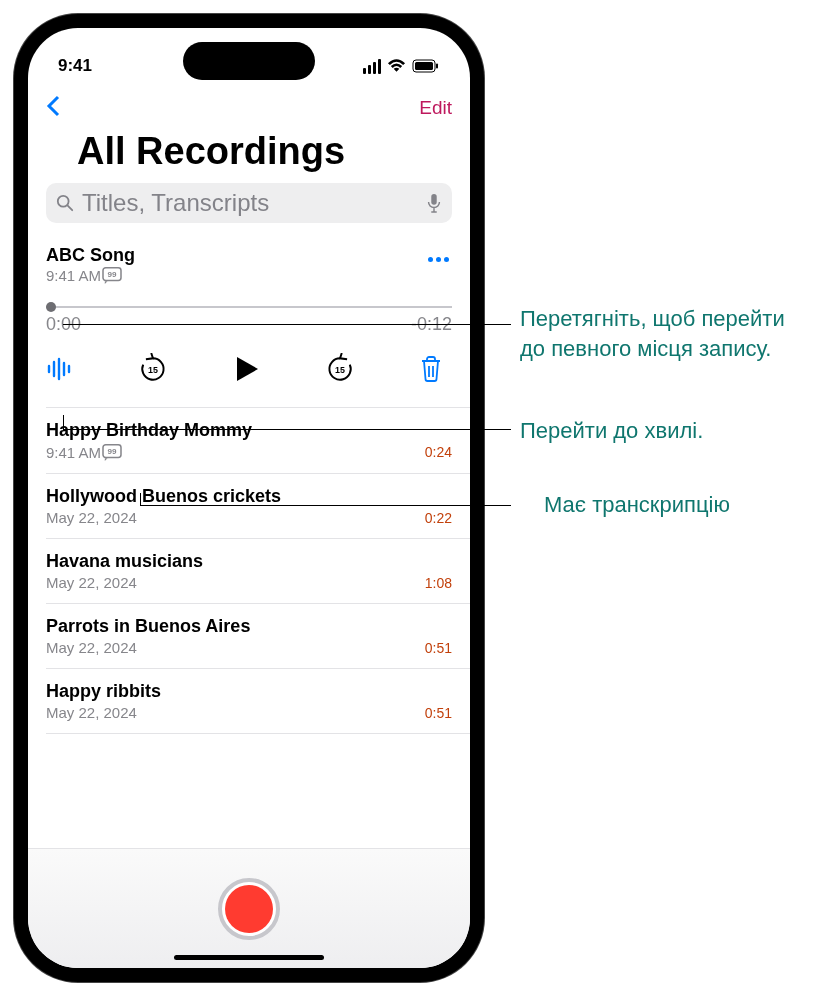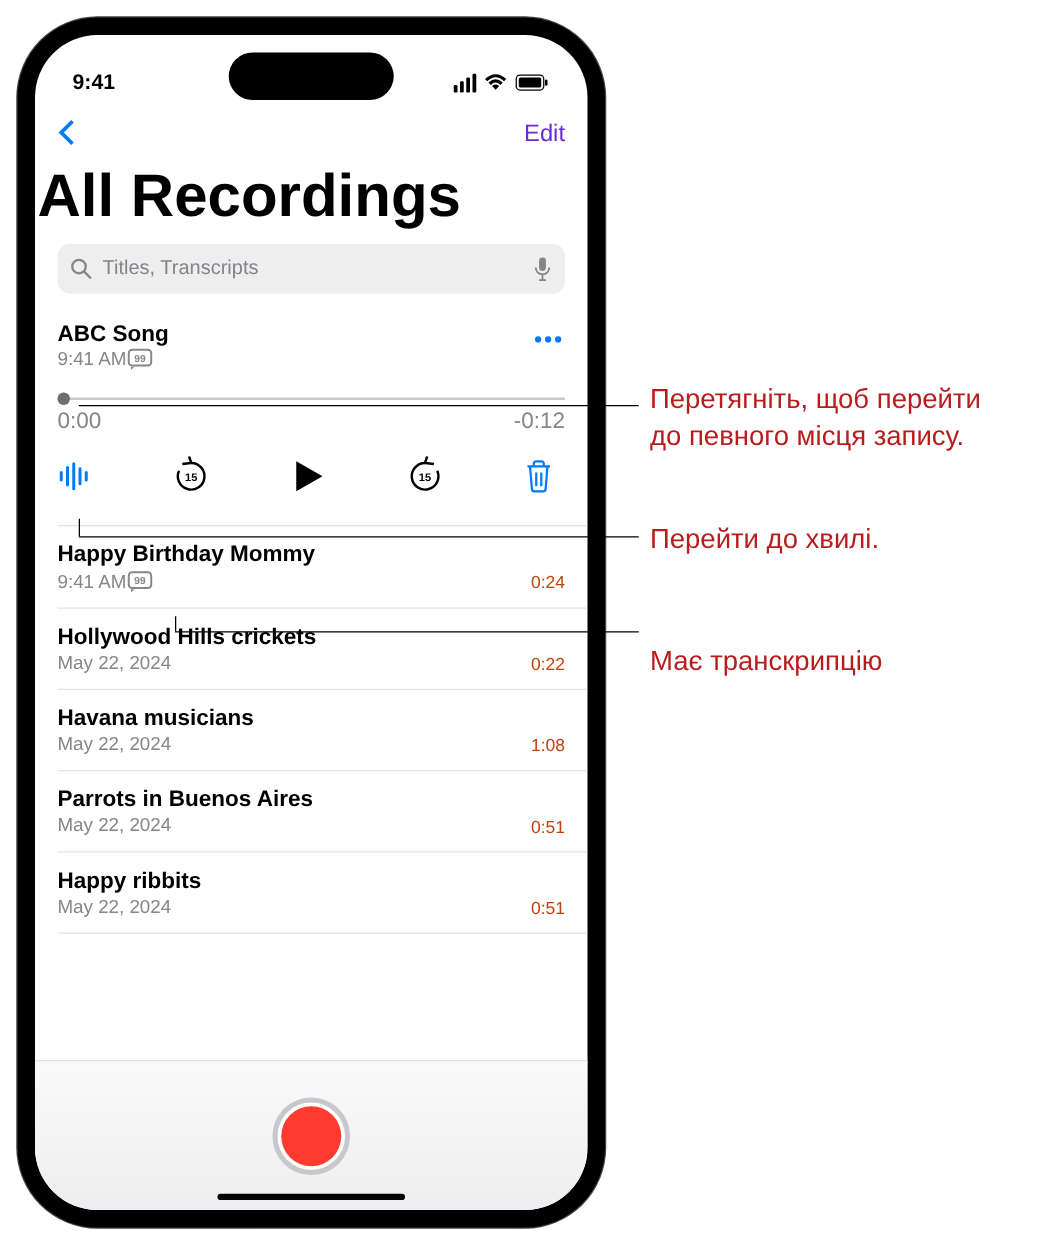--- a/index.html
+++ b/index.html
@@ -78,40 +78,41 @@
       padding: 0 18px;
     }
     .back-chevron {
       width: 14px;
       height: 22px;
       stroke: #007aff;
       stroke-width: 3;
       fill: none;
     }
     .edit-btn {
-      color: #6d28d9;
+      color: #be185d;
       font-size: 19px;
       font-weight: 400;
     }
     .title {
-      font-size: 48px;
+      font-size: 38px;
       font-weight: 700;
       padding: 2px 2px 10px;
+      margin-left: 47px;
     }
     .search-bar {
       margin: 0 18px 10px;
       height: 40px;
       background: #eeeeef;
       border-radius: 10px;
       display: flex;
       align-items: center;
       padding: 0 10px;
       gap: 8px;
       color: #838389;
-      font-size: 16px;
+      font-size: 24px;
     }
     .search-icon { width: 18px; height: 18px; fill: #838389; }
     .search-placeholder { flex: 1; }
     .mic-icon { width: 16px; height: 20px; fill: #838389; }
     .list { flex: 1; overflow: hidden; }
     .item {
       border-bottom: 1px solid #e3e3e6;
       margin-left: 18px;
       padding: 12px 18px 12px 0;
     }
@@ -239,26 +240,26 @@
       transform: translateX(-50%);
       width: 150px;
       height: 5px;
       border-radius: 3px;
       background: #000;
     }
     
     .callout {
       position: absolute;
       font-size: 22px;
-      color: #b91c1c;
+      color: #0f766e;
       line-height: 1.35;
     }
     .c1 { left: 520px; top: 304px; width: 290px; }
     .c2 { left: 520px; top: 416px; width: 290px; }
-    .c3 { left: 520px; top: 490px; width: 290px; margin-top: 24px; }
+    .c3 { left: 544px; top: 490px; width: 290px; }
     .lead {
       position: absolute;
       background: #000;
       height: 1px;
     }
     .lead-v {
       position: absolute;
       background: #000;
       width: 1px;
     }
@@ -398,21 +399,21 @@
                 <rect x="2" y="2" width="20" height="14" rx="3"></rect>
                 <path d="M7 17 l-3 3 v-3" fill="#86868b" stroke="none"></path>
                 <text x="7" y="12.5" font-size="9" fill="#86868b" stroke="none" font-weight="700">99</text>
               </svg>
           </div>
           <span class="item-dur">0:24</span>
         </div>
       </div>
 
       <div class="item">
-        <div class="item-title">Hollywood Hills crickets</div>
+        <div class="item-title">Hollywood Buenos crickets</div>
         <div class="item-meta">
           <div class="item-left">
             <span class="item-sub">May 22, 2024</span>
           </div>
           <span class="item-dur">0:22</span>
         </div>
       </div>
 
       <div class="item">
         <div class="item-title">Havana musicians</div>

